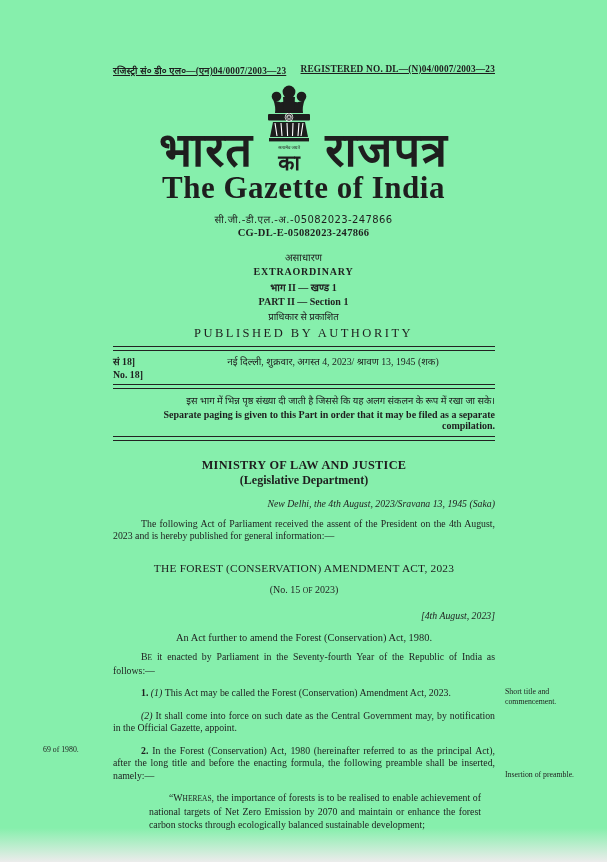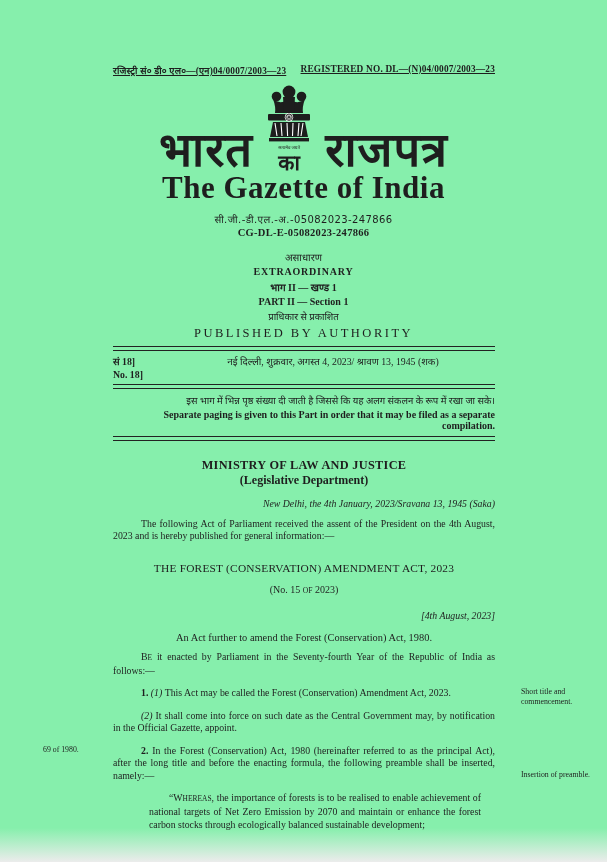--- a/index.html
+++ b/index.html
@@ -57,21 +57,21 @@
   .ministry{text-align:center;font-size:12.3px;font-weight:bold;letter-spacing:.3px;}
   .dept{text-align:center;font-size:12px;font-weight:bold;margin-top:2px;}
   .dateline{ text-align:right;font-style:italic;margin-top:12px;font-size:9.8px;}
   .para{ text-align:justify;text-indent:28px;margin-top:7px;}
   .act-title{text-align:center;font-size:11.4px;margin-top:19px;letter-spacing:.2px;}
   .act-no{text-align:center;font-size:10px;margin-top:9px;}
   .assent{text-align:right;font-style:italic;margin-top:13px;}
   .long-title{text-align:center;margin-top:9px;font-size:10.4px;}
   .sec{position:relative;text-align:justify;text-indent:28px;margin-top:9px;}
   .note-right{
-    position:absolute;left:408px;width:80px;font-size:7.8px;line-height:9.6px;
+    position:absolute;left:392px;width:80px;font-size:7.8px;line-height:9.6px;
     text-align:left;text-indent:0;
   }
   .note-left{
     position:absolute;left:-70px;width:62px;font-size:7.8px;line-height:9.6px;
     text-align:left;text-indent:0;
   }
   .quote{
     text-align:justify;margin:10px 14px 0 36px;text-indent:20px;
   }
   .bottom-shade{
@@ -152,21 +152,21 @@
   <div class="paging">
     <div class="paging-hi">इस भाग में भिन्न पृष्ठ संख्या दी जाती है जिससे कि यह अलग संकलन के रूप में रखा जा सके।</div>
     <div class="paging-en">Separate paging is given to this Part in order that it may be filed as a separate compilation.</div>
   </div>
 
   <div class="drule"></div>
 
   <div class="col">
     <div class="ministry">MINISTRY OF LAW AND JUSTICE</div>
     <div class="dept">(Legislative Department)</div>
-    <div class="dateline">New Delhi, the 4th January, 2023/Sravana 13, 1945 (Saka)</div>
+    <div class="dateline">New Delhi, the 4th August, 2023/Sravana 13, 1945 (Saka)</div>
 
     <p class="para">The following Act of Parliament received the assent of the President on the 4th August, 2023 and is hereby published for general information:—</p>
 
     <div class="act-title">THE FOREST (CONSERVATION) AMENDMENT ACT, 2023</div>
     <div class="act-no"><span>(No. 15 </span><span class="sc">OF</span><span> 2023)</span></div>
 
     <div class="assent">[4th August, 2023]</div>
 
     <div class="long-title">An Act further to amend the Forest (Conservation) Act, 1980.</div>
 

